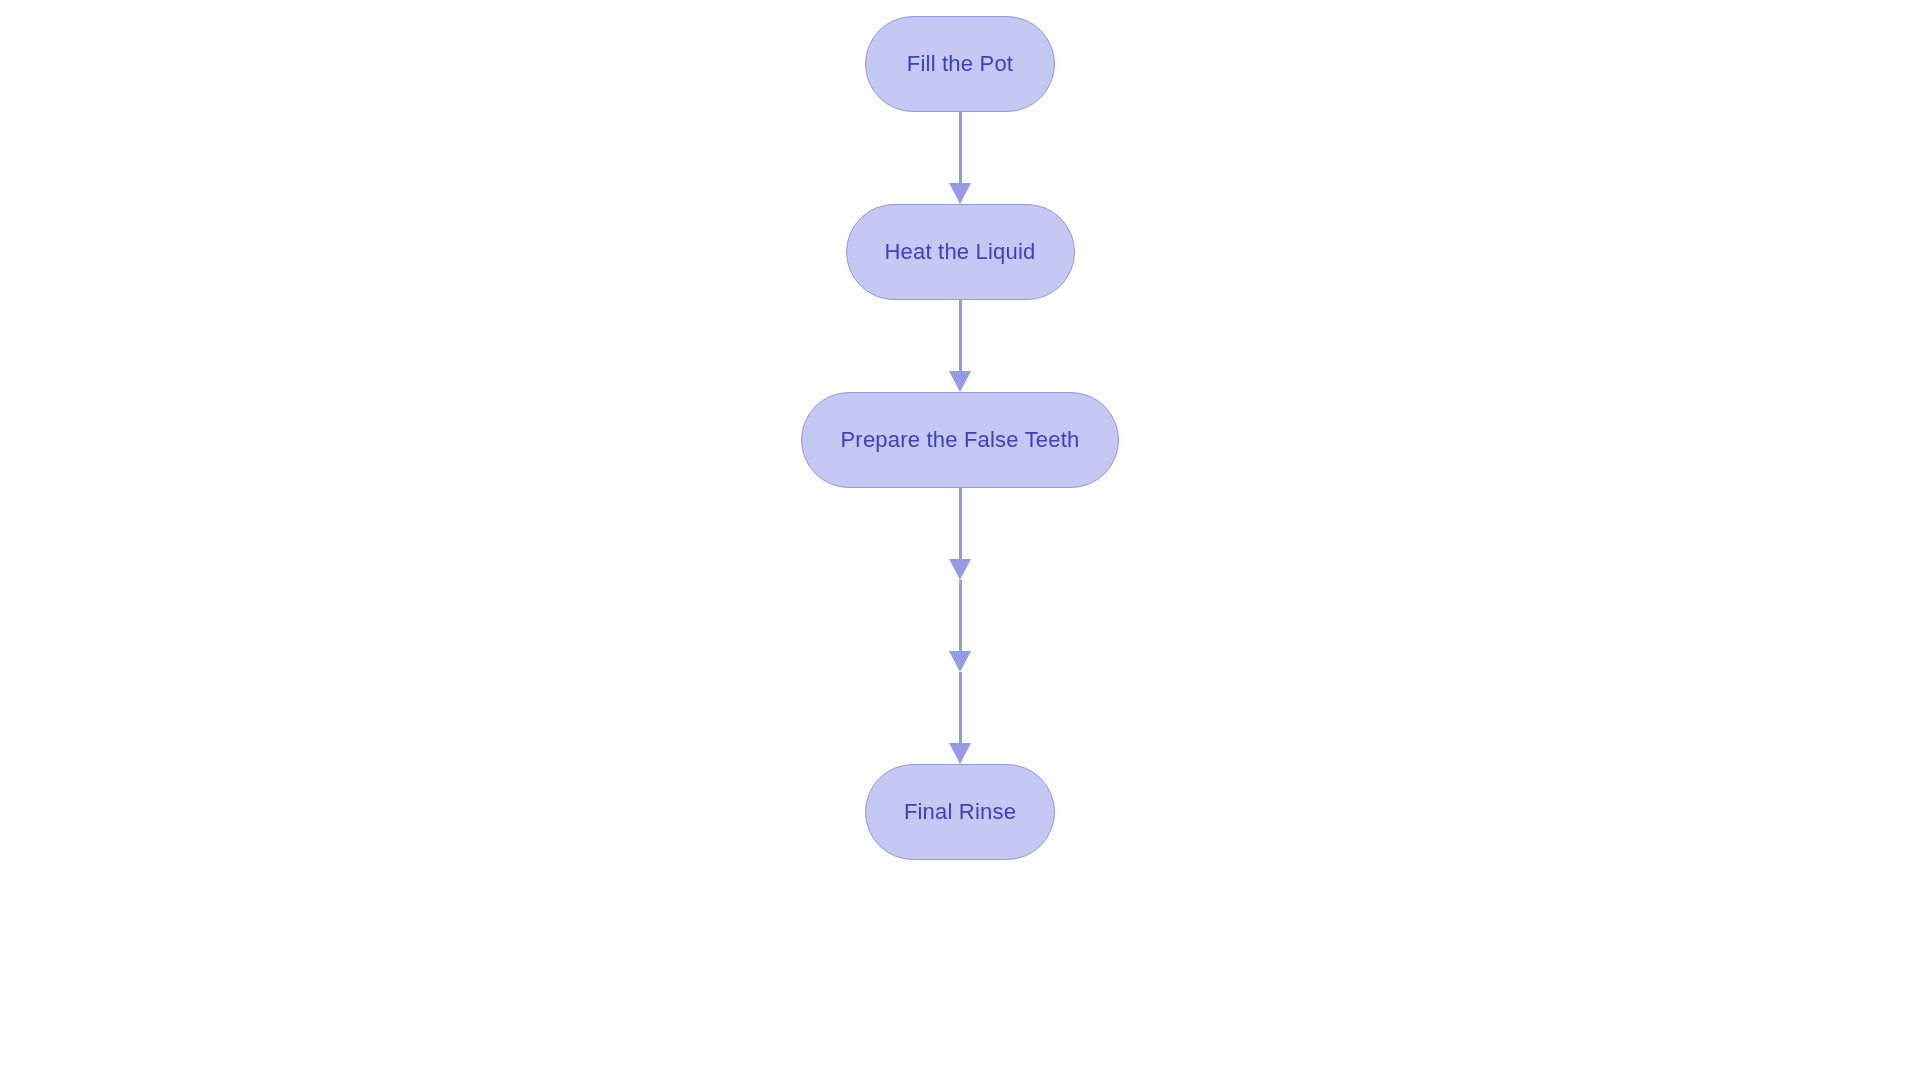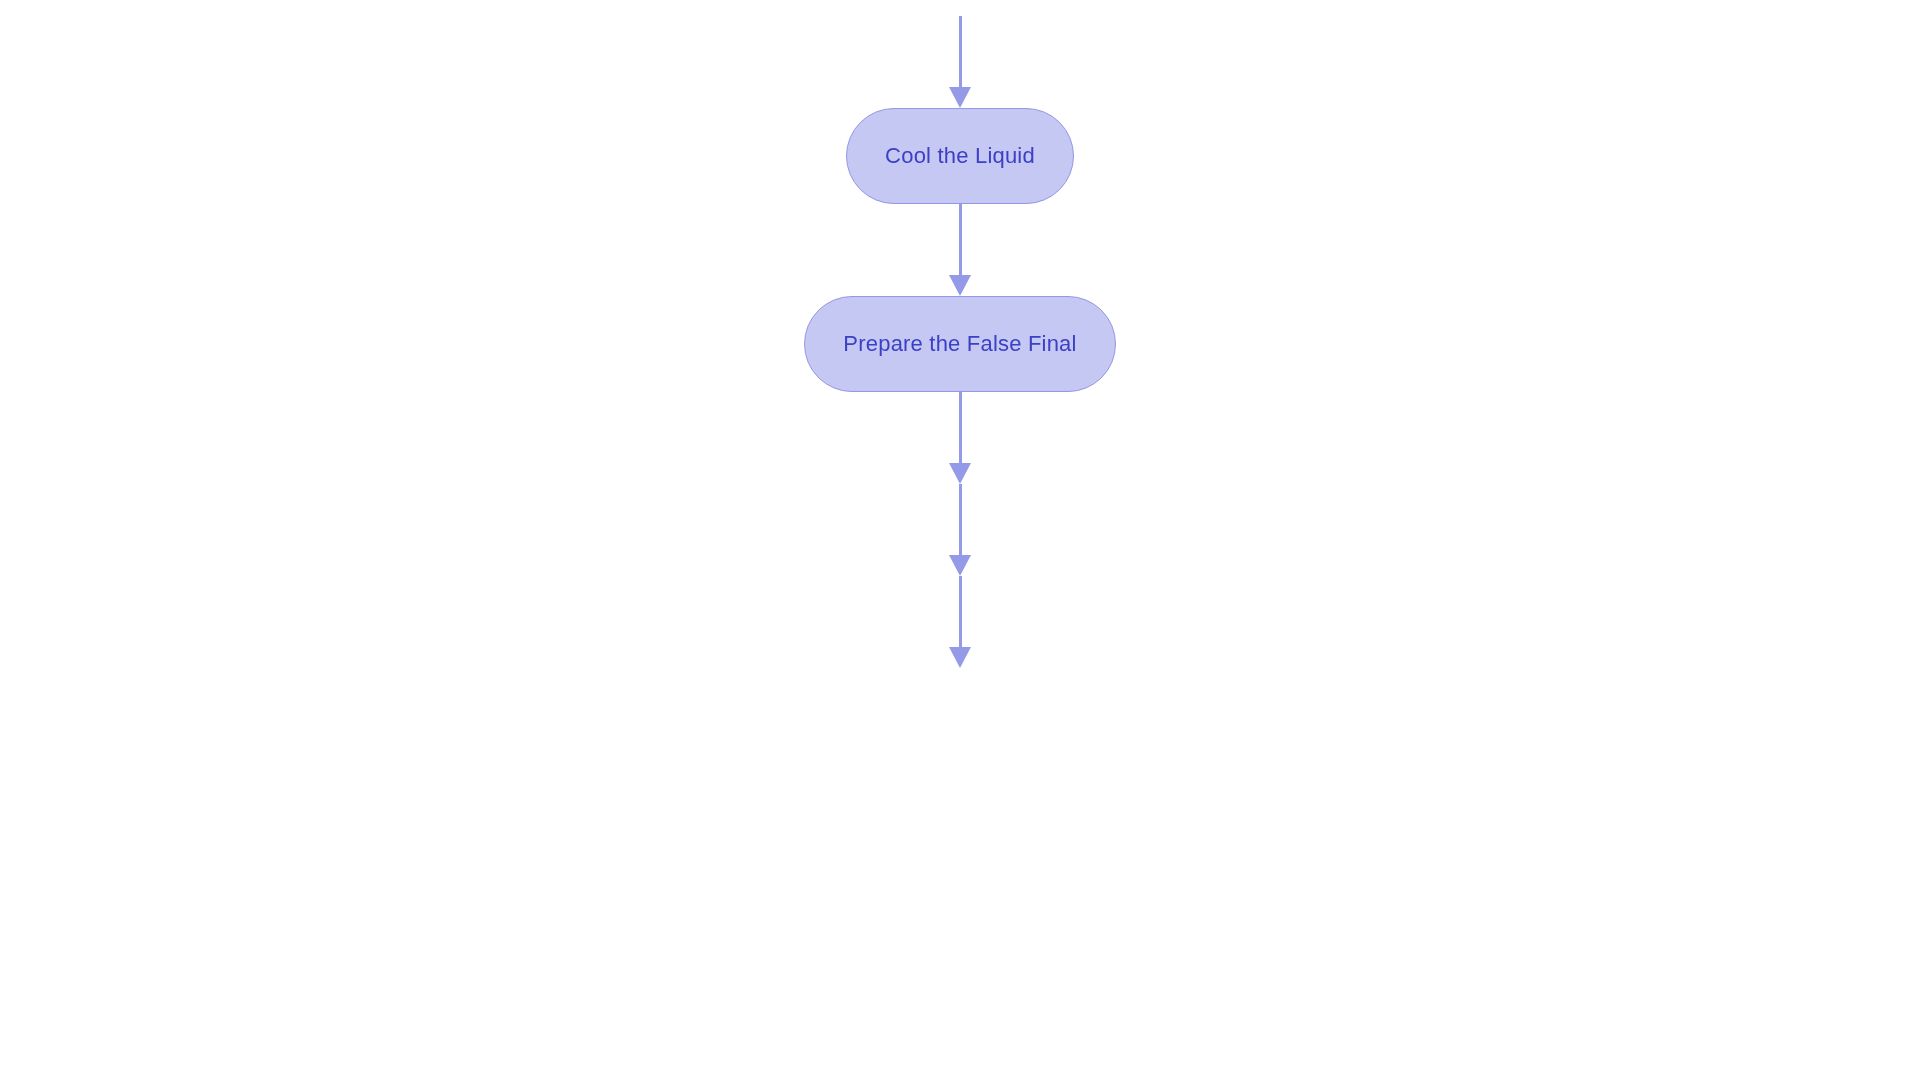--- a/index.html
+++ b/index.html
@@ -70,51 +70,57 @@
     border-right: 11px solid transparent;
     border-top: 21px solid var(--arrow);
   }
 </style>
 </head>
 <body>
 
 <div class="canvas">
   <div class="flow">
 
-
-    <div class="arrow">
-      <div class="arrow-shaft"></div>
-      <div class="arrow-head"></div>
-    </div>
-
     <div class="node">
-      <span class="node-label">Cool the Liquid</span>
+      <span class="node-label">Fill the Pot</span>
     </div>
 
     <div class="arrow">
       <div class="arrow-shaft"></div>
       <div class="arrow-head"></div>
     </div>
 
     <div class="node">
-      <span class="node-label">Prepare the False Final</span>
+      <span class="node-label">Heat the Liquid</span>
+    </div>
+
+    <div class="arrow">
+      <div class="arrow-shaft"></div>
+      <div class="arrow-head"></div>
+    </div>
+
+    <div class="node">
+      <span class="node-label">Prepare the False Teeth</span>
     </div>
 
     <div class="arrow">
       <div class="arrow-shaft"></div>
       <div class="arrow-head"></div>
     </div>
 
 
     <div class="arrow">
       <div class="arrow-shaft"></div>
       <div class="arrow-head"></div>
     </div>
 
 
     <div class="arrow">
       <div class="arrow-shaft"></div>
       <div class="arrow-head"></div>
     </div>
 
+    <div class="node">
+      <span class="node-label">Final Rinse</span>
+    </div>
 
   </div>
 </div>
 
 </body></html>

